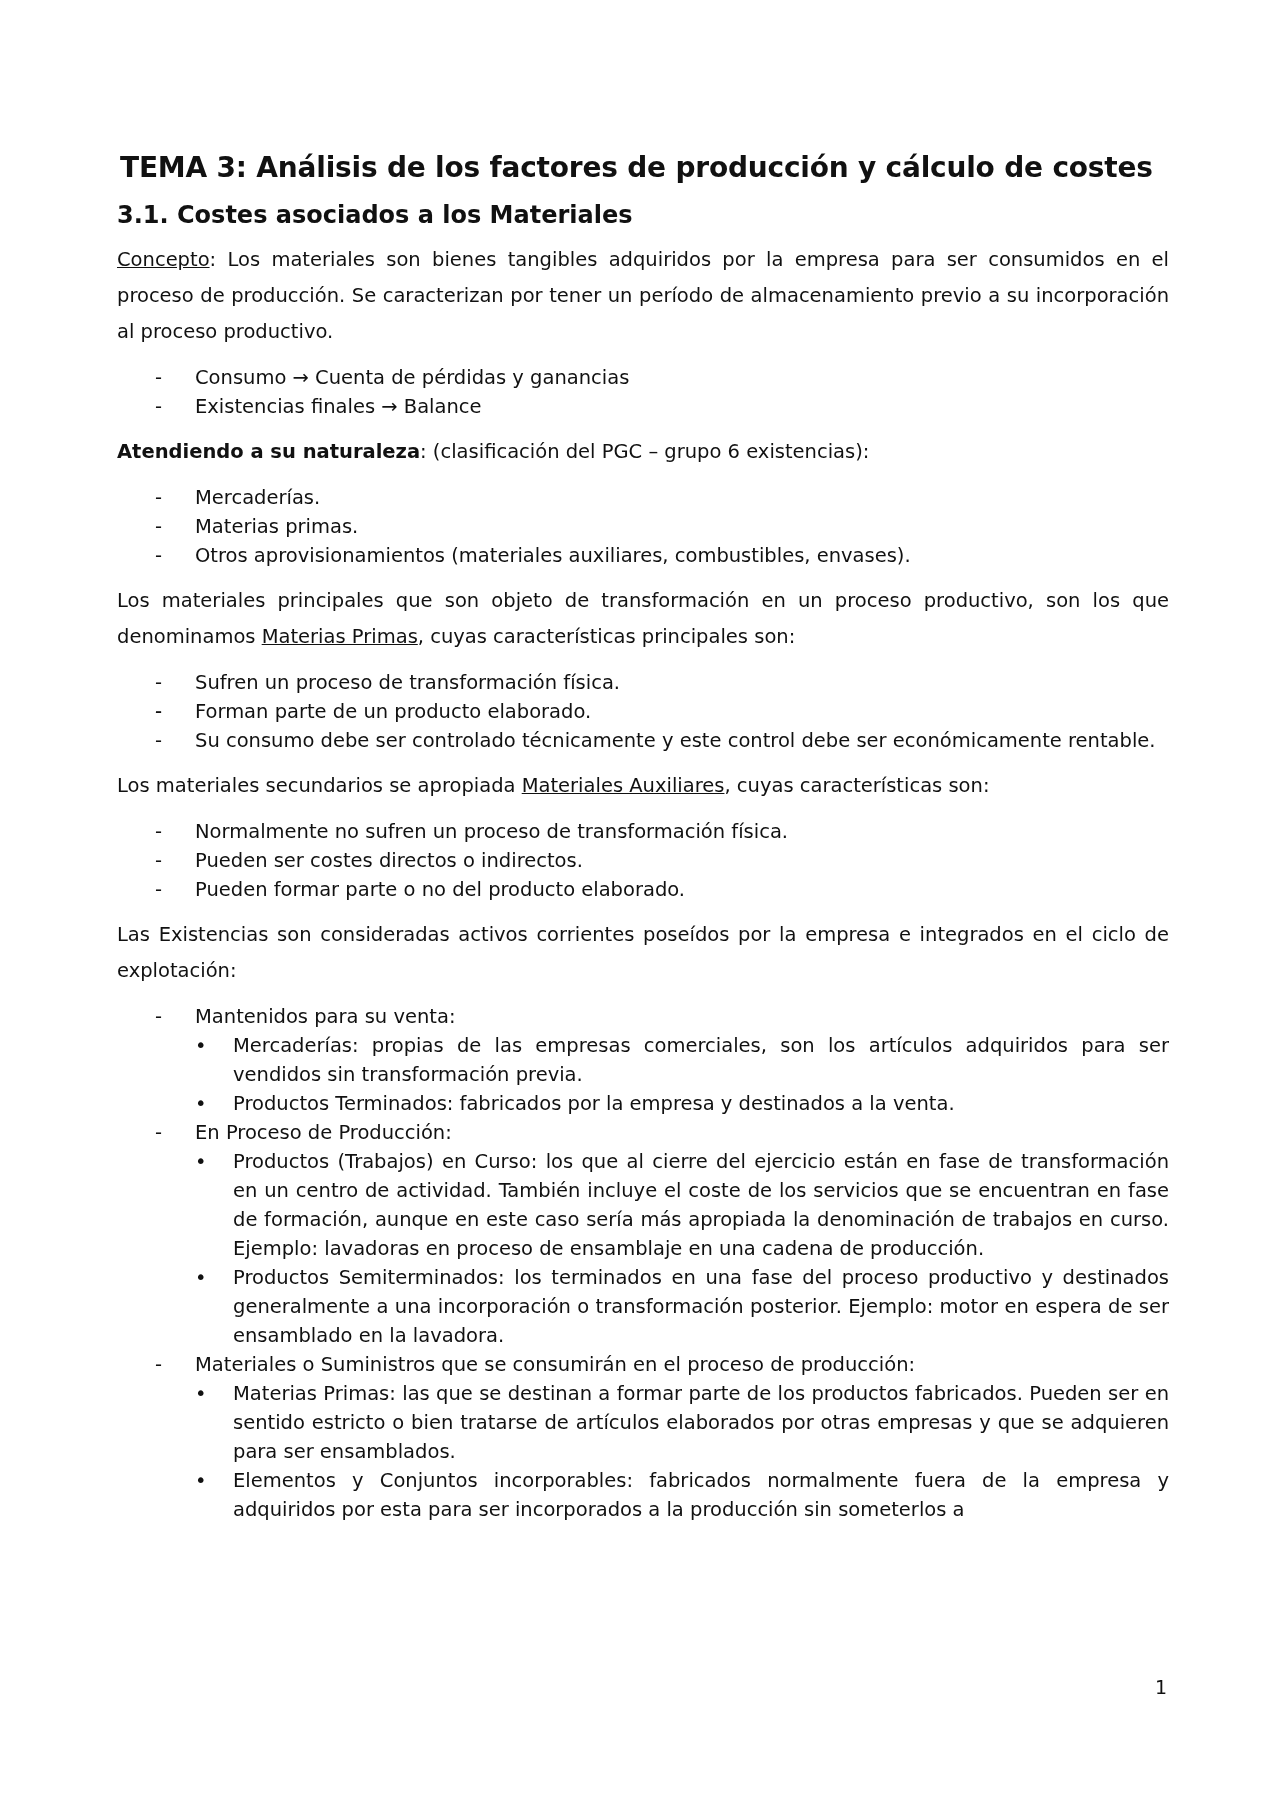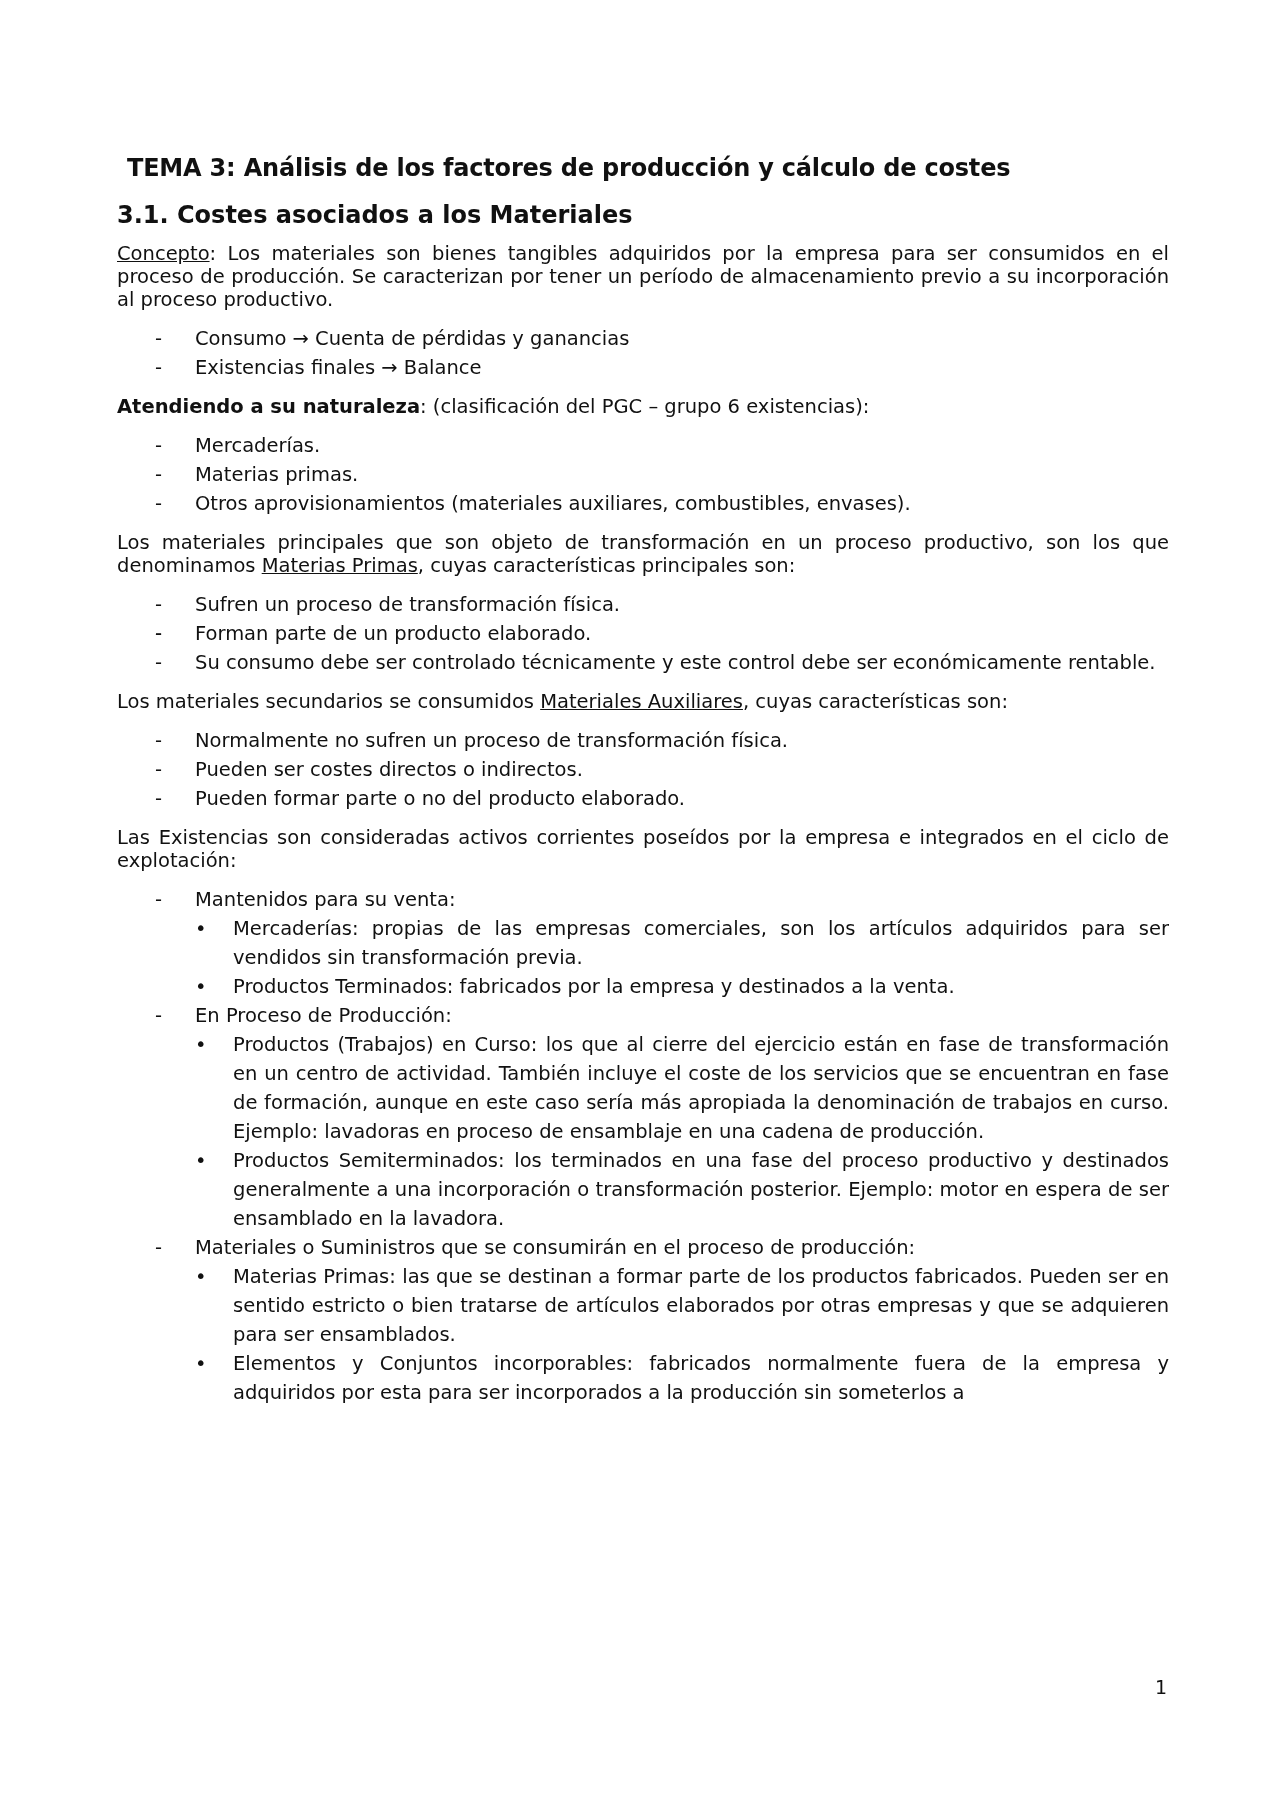--- a/index.html
+++ b/index.html
@@ -1,21 +1,21 @@
 <!DOCTYPE html>
 <html><head>
 <meta charset="utf-8">
 <style>
   html, body { margin: 0; padding: 0; background: #ffffff; }
   body { width: 1280px; height: 1811px; position: relative; overflow: hidden;
          font-family: "DejaVu Sans", sans-serif; color: #111; }
   .page { position: absolute; left: 117px; top: 150px; width: 1052px; }
-  .title { font-size: 24px; font-weight: bold; margin: 0 0 14px 10px; line-height: 36px; letter-spacing: -0.2px; }
+  .title { font-size: 28px; font-weight: bold; margin: 0 0 14px 3px; line-height: 36px; letter-spacing: -0.2px; }
   .subtitle { font-size: 24px; font-weight: bold; margin: 0 0 12px 0; line-height: 30px; }
-  p { font-size: 19.5px; line-height: 23px; margin: 0 0 13px 0; text-align: justify; }
+  p { font-size: 19.5px; line-height: 36px; margin: 0 0 13px 0; text-align: justify; }
   .u { text-decoration: underline; }
   .b { font-weight: bold; }
   ul.dash { list-style: none; margin: 0 0 13px 0; padding: 0; }
   ul.dash > li { position: relative; padding-left: 78px; font-size: 19.5px; line-height: 29px; text-align: justify; }
   ul.dash > li > .marker { position: absolute; left: 38px; top: 0; }
   ul.dot { list-style: none; margin: 0; padding: 0; }
   ul.dot > li { position: relative; padding-left: 38px; font-size: 19.5px; line-height: 29px; text-align: justify; }
   ul.dot > li > .marker { position: absolute; left: 0; top: 0; }
   .pagenum { position: absolute; left: 1155px; top: 1676px; font-size: 19px; }
 </style>
@@ -42,21 +42,21 @@
   </ul>
 
   <p><span>Los materiales principales que son objeto de transformación en un proceso productivo, son los que denominamos </span><span class="u">Materias Primas</span><span>, cuyas características principales son:</span></p>
   <ul class="dash">
     <li><span class="marker">-</span><span>Sufren un proceso de transformación física.</span></li>
     <li><span class="marker">-</span></li>
     <li><span class="marker">-</span><span>Forman parte de un producto elaborado.</span></li>
     <li><span class="marker">-</span><span>Su consumo debe ser controlado técnicamente y este control debe ser económicamente rentable.</span></li>
   </ul>
 
-  <p><span>Los materiales secundarios se consumidos </span><span class="u">Materiales Auxiliares</span><span>, cuyas características son:</span></p>
+  <p><span>Los materiales secundarios se apropiada </span><span class="u">Materiales Auxiliares</span><span>, cuyas características son:</span></p>
   <ul class="dash">
     <li><span class="marker">-</span><span>Normalmente no sufren un proceso de transformación física.</span></li>
     <li><span class="marker">-</span><span>Pueden ser costes directos o indirectos.</span></li>
     <li><span class="marker">-</span><span>Pueden formar parte o no del producto elaborado.</span></li>
   </ul>
 
   <p>Las Existencias son consideradas activos corrientes poseídos por la empresa e integrados en el ciclo de explotación:</p>
   <ul class="dash">
     <li><span class="marker">-</span><span>Mantenidos para su venta:</span>
       <ul class="dot">

